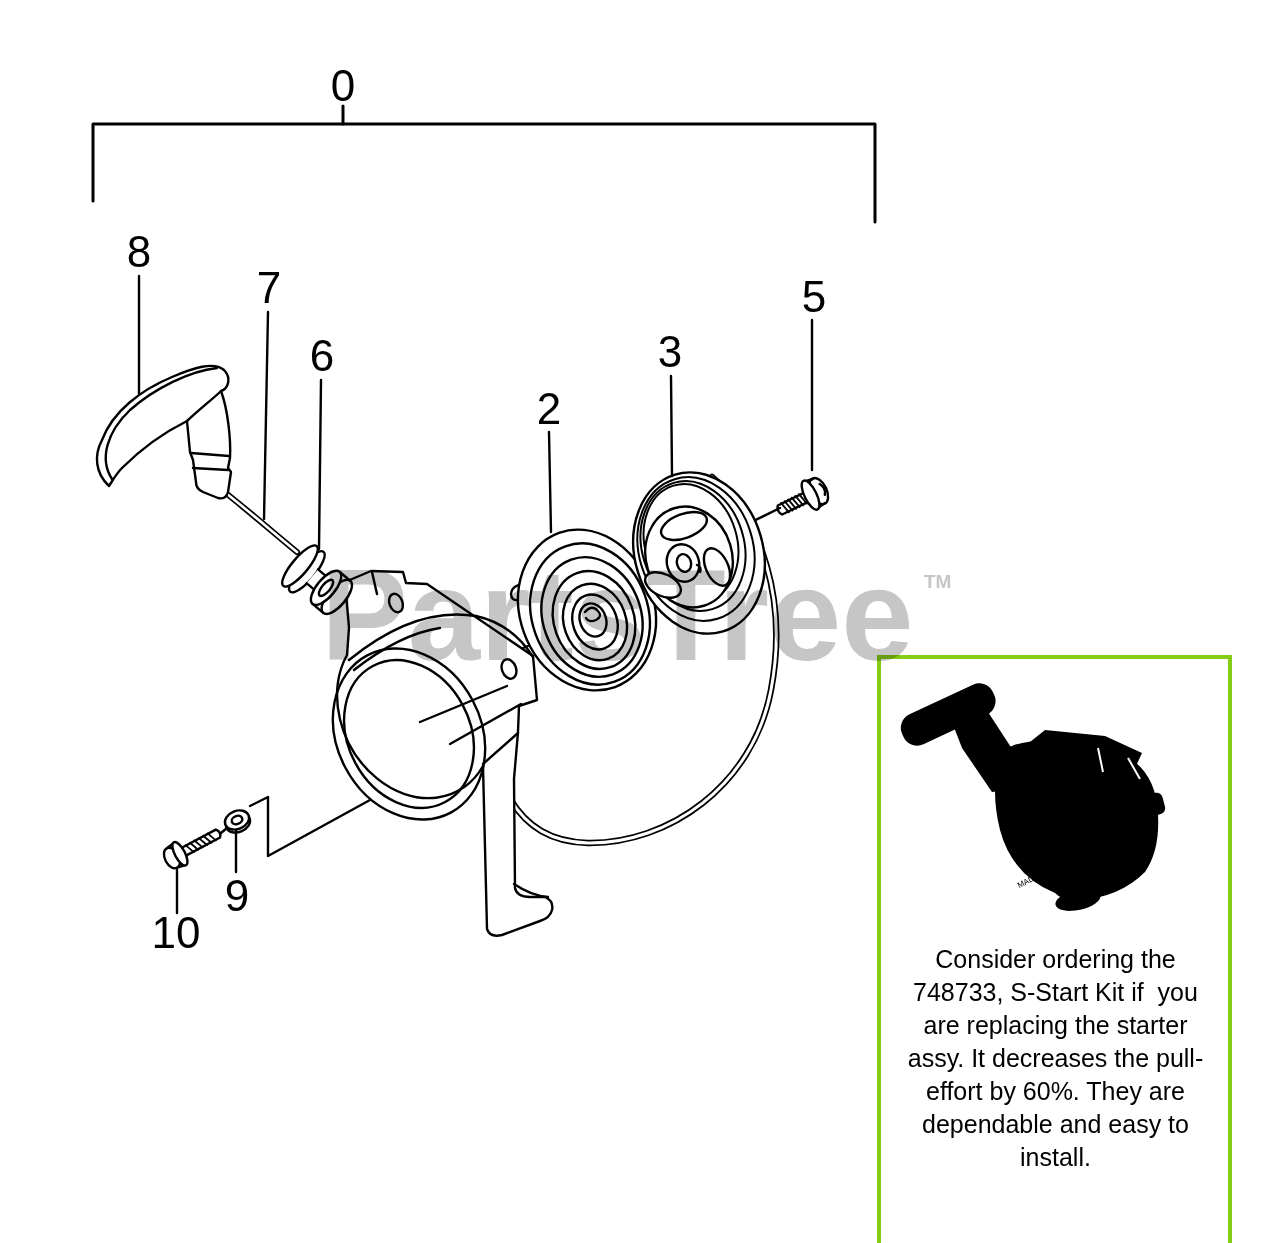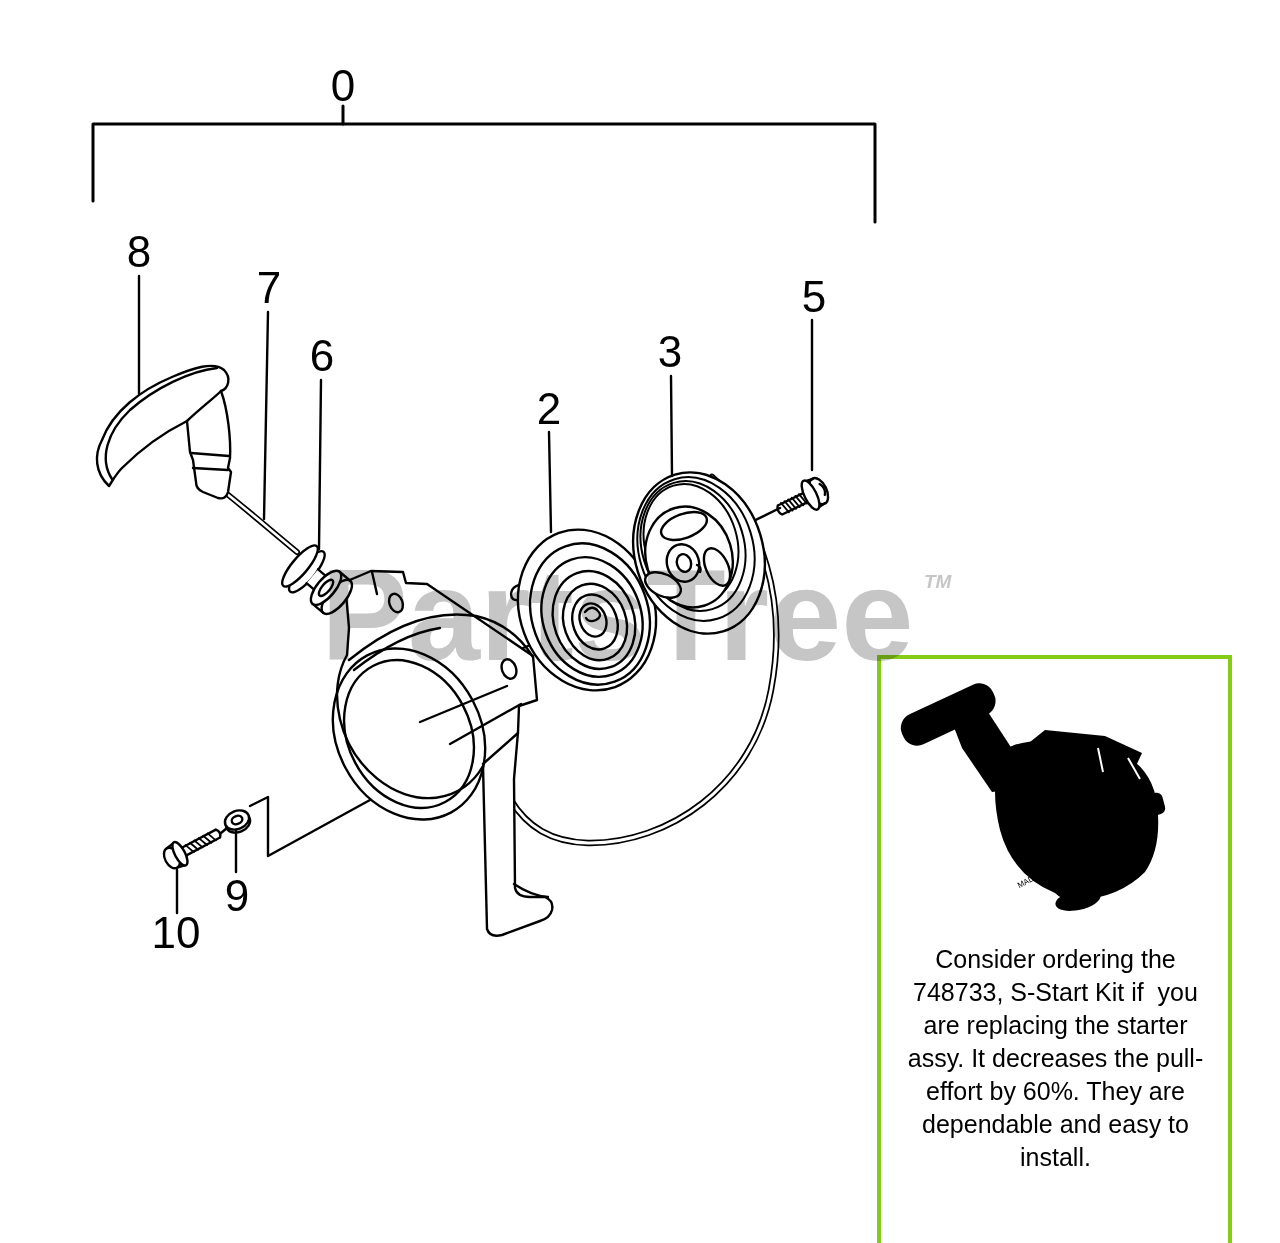--- a/index.html
+++ b/index.html
@@ -11,21 +11,21 @@
         font-size:42px;font-weight:bold;color:#000;letter-spacing:0px;}
   .inset-box{position:absolute;left:877px;top:655px;width:355px;height:606px;
         border:4px solid #84cc16;box-sizing:border-box;background:transparent;}
   .inset-note{position:absolute;left:2px;top:284px;width:345px;text-align:center;
         font-size:25px;line-height:33px;color:#000;white-space:pre-wrap;}
   .watermark-layer{position:absolute;left:0;top:0;width:1083px;height:1243px;
         pointer-events:none;mix-blend-mode:multiply;padding-left:32px;}
   .watermark-text{position:absolute;left:321px;top:550px;font-size:130px;font-weight:bold;
         line-height:1;color:#c6c6c6;letter-spacing:0px;}
   .watermark-tm{position:absolute;left:924px;top:571px;font-size:19px;font-weight:bold;
-        color:#c6c6c6;font-style:italic;}
+        color:#c6c6c6;}
 </style>
 </head>
 <body>
 
 <div class="page">
 
   <svg class="drawing" width="1280" height="1243" viewBox="0 0 1280 1243">
     <g stroke="#000" stroke-width="2.4" fill="none" stroke-linecap="round" stroke-linejoin="round">
 
       <g>

